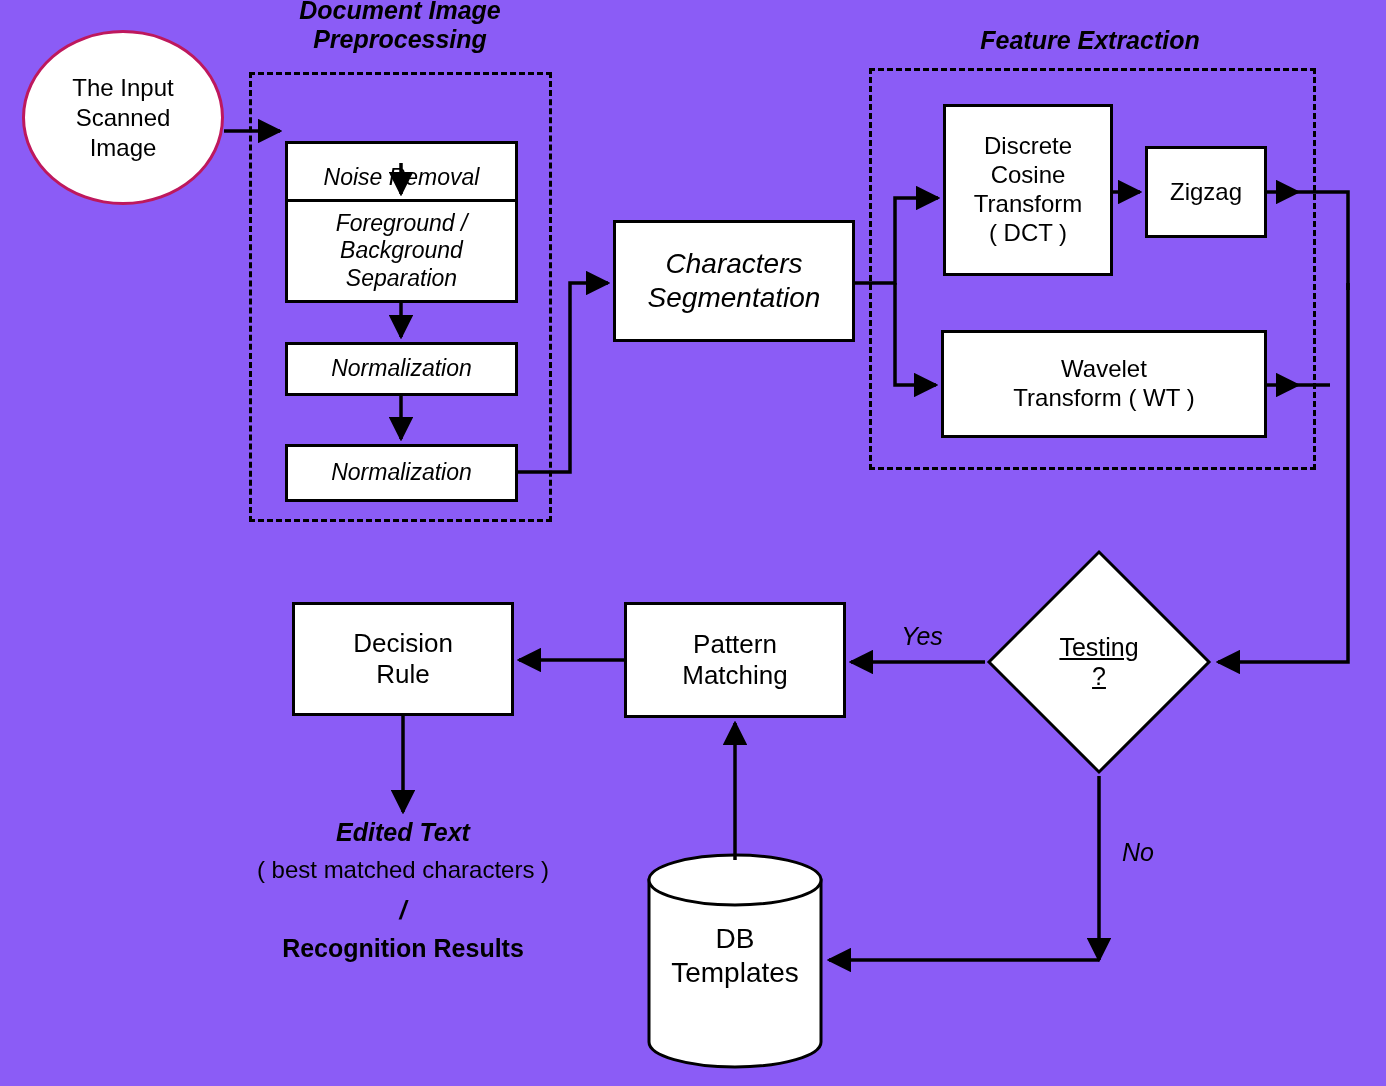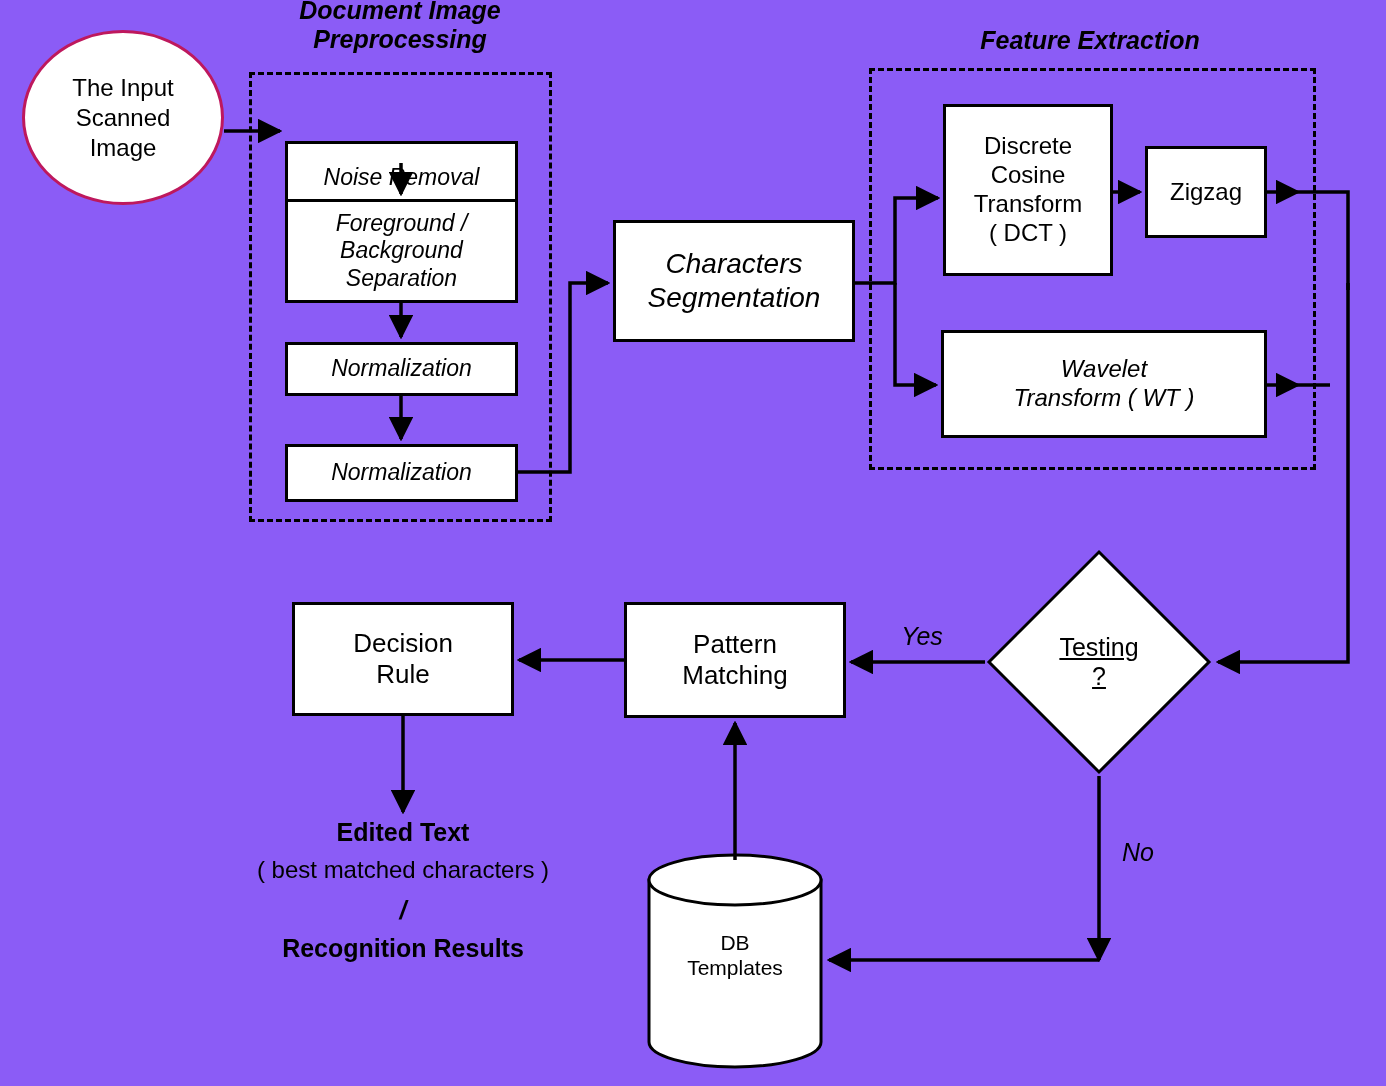--- a/index.html
+++ b/index.html
@@ -107,47 +107,47 @@
   <div class="node box italic" style="left:285px; top:342px; width:233px; height:54px; font-size:23px;">Normalization</div>
 
   <div class="node box italic" style="left:285px; top:444px; width:233px; height:58px; font-size:23px;">Normalization</div>
 
   <div class="node box italic" style="left:613px; top:220px; width:242px; height:122px; font-size:28px;">Characters<br>Segmentation</div>
 
   <div class="node box" style="left:943px; top:104px; width:170px; height:172px; font-size:24px;">Discrete<br>Cosine<br>Transform<br>( DCT )</div>
 
   <div class="node box" style="left:1145px; top:146px; width:122px; height:92px; font-size:24px;">Zigzag</div>
 
-  <div class="node box" style="left:941px; top:330px; width:326px; height:108px; font-size:24px;font-style:italic;">Wavelet<br>Transform ( WT )</div>
+  <div class="node box" style="left:941px; top:330px; width:326px; height:108px; font-size:24px;">Wavelet<br>Transform ( WT )</div>
 
   <div class="diamond-wrap" style="left:985px; top:548px; width:228px; height:228px;">
     <svg width="228" height="228" viewBox="0 0 228 228">
       <polygon points="114,4 224,114 114,224 4,114" fill="#ffffff" stroke="#000000" stroke-width="3"></polygon>
     </svg>
     <div class="diamond-text" style="font-size:25px;">Testing<br>?</div>
   </div>
 
   <div class="node box" style="left:624px; top:602px; width:222px; height:116px; font-size:26px;">Pattern<br>Matching</div>
 
   <div class="node box" style="left:292px; top:602px; width:222px; height:114px; font-size:26px;">Decision<br>Rule</div>
 
   <div class="cyl" style="left:646px; top:852px; width:178px; height:218px;">
     <svg width="178" height="218" viewBox="0 0 178 218">
       <path d="M3,28 L3,190 A86,25 0 0 0 175,190 L175,28 Z" fill="#ffffff" stroke="#000000" stroke-width="3"></path>
       <ellipse cx="89" cy="28" rx="86" ry="25" fill="#ffffff" stroke="#000000" stroke-width="3"></ellipse>
     </svg>
-    <div class="cyl-text" style="top:78px; font-size:21px;">DB<br>Templates</div>
+    <div class="cyl-text" style="top:70px; font-size:28px;">DB<br>Templates</div>
   </div>
 
   <div class="label italic" style="left:872px; top:622px; width:100px; font-size:25px;">Yes</div>
 
   <div class="label italic" style="left:1108px; top:838px; width:60px; font-size:25px;">No</div>
 
 
-  <div class="label bold" style="left:243px; top:818px; width:320px; font-size:25px;">Edited Text</div>
+  <div class="label bold" style="left:243px; top:818px; width:320px; font-size:25px;font-style:italic;">Edited Text</div>
   <div class="label" style="left:203px; top:856px; width:400px; font-size:24px;">( best matched characters )</div>
   <div class="label bold italic" style="left:343px; top:896px; width:120px; font-size:25px;">/</div>
   <div class="label bold" style="left:223px; top:934px; width:360px; font-size:25px;">Recognition Results</div>
 
   <svg class="overlay">
     <defs>
       <marker id="arrow" viewBox="0 0 10 10" refX="9" refY="5" markerWidth="7" markerHeight="7" orient="auto-start-reverse">
         <path d="M 0 0 L 10 5 L 0 10 z" fill="#000"></path>
       </marker>
     </defs>

